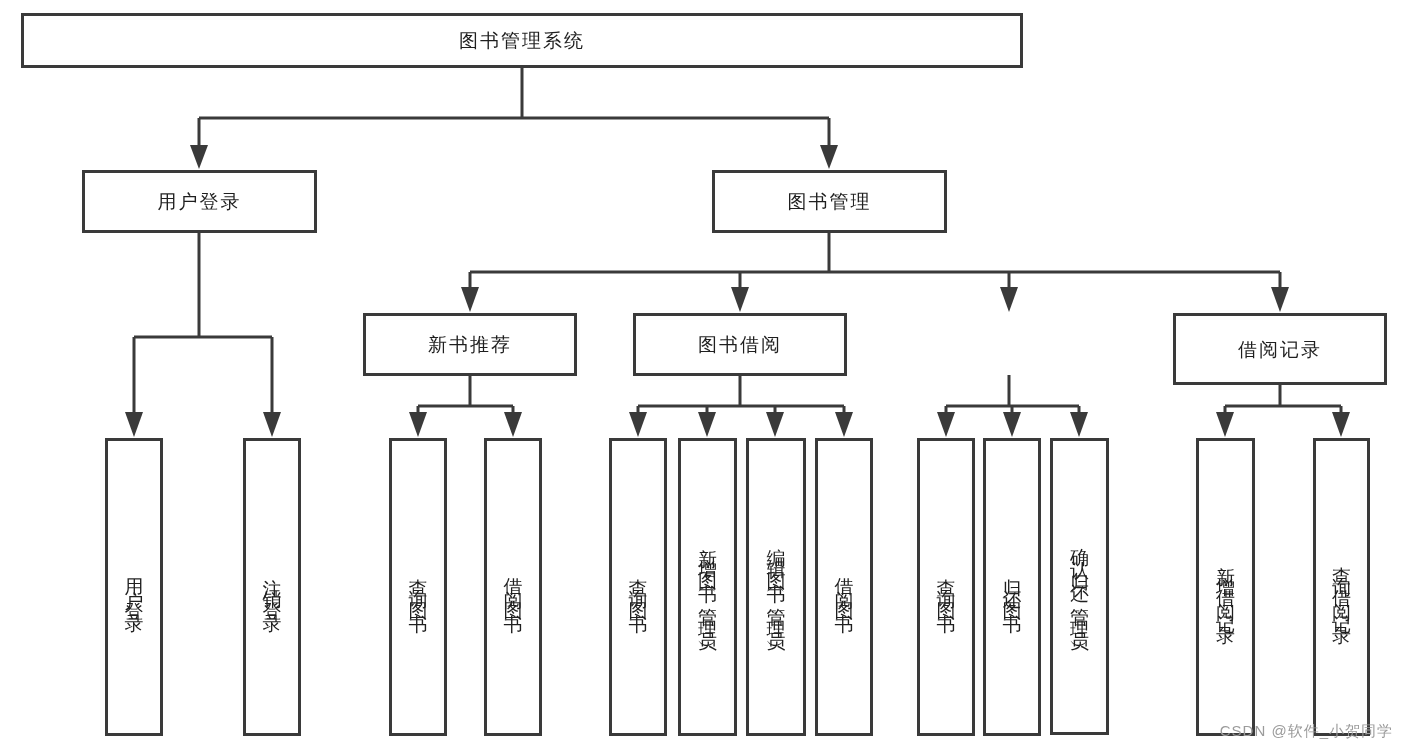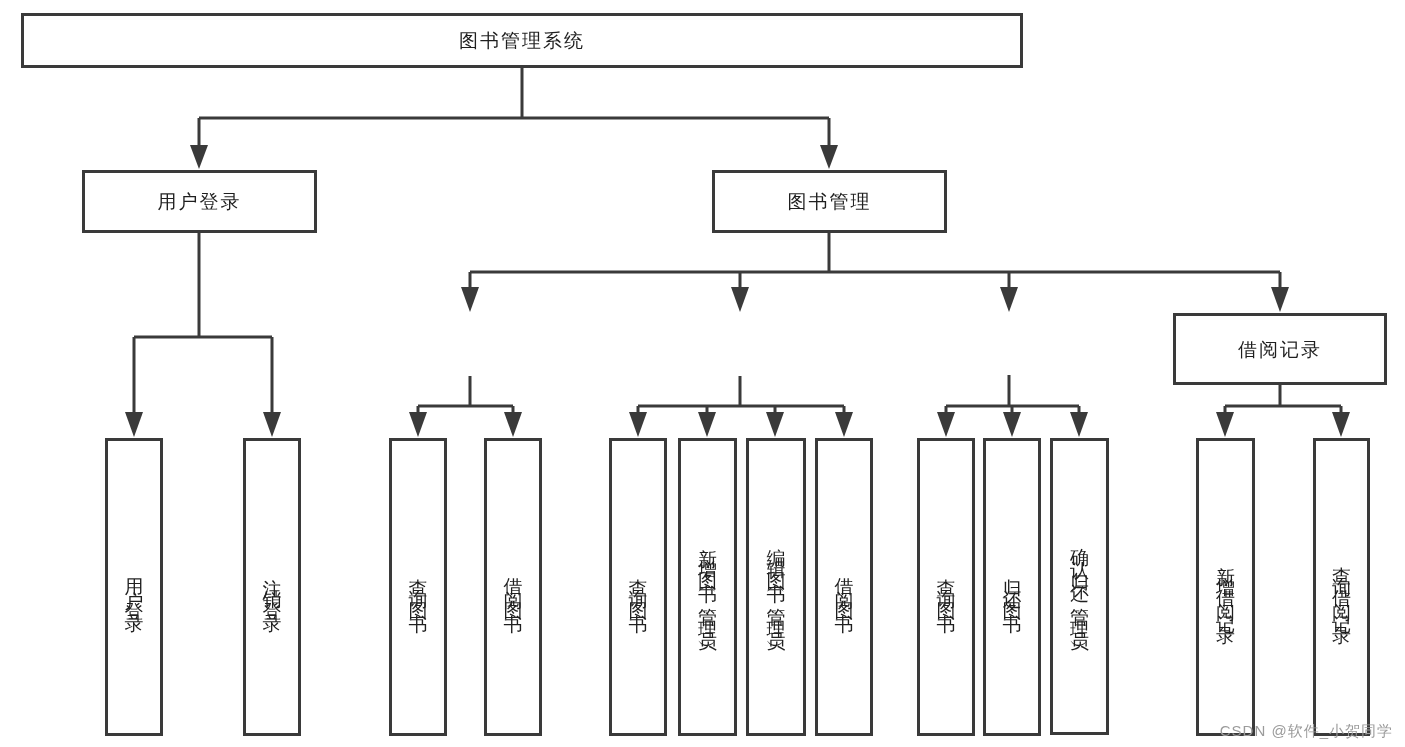--- a/index.html
+++ b/index.html
@@ -68,20 +68,22 @@
       <polygon points="1216,412 1234,412 1225,437"></polygon>
       <polygon points="1332,412 1350,412 1341,437"></polygon>
     </g>
   </svg>
 
   <div class="node h" style="left:21px;top:13px;width:1002px;height:55px">图书管理系统</div>
 
   <div class="node h" style="left:82px;top:170px;width:235px;height:63px">用户登录</div>
   <div class="node h" style="left:712px;top:170px;width:235px;height:63px">图书管理</div>
 
+  <div class="node h" style="left:363px;top:313px;width:214px;height:63px">新书推荐</div>
+  <div class="node h" style="left:633px;top:313px;width:214px;height:63px">图书借阅</div>
   <div class="node h" style="left:1173px;top:313px;width:214px;height:72px">借阅记录</div>
 
   <div class="node v" style="left:105px;top:438px;width:58px;height:298px">用户登录</div>
   <div class="node v" style="left:243px;top:438px;width:58px;height:298px">注销登录</div>
 
   <div class="node v" style="left:389px;top:438px;width:58px;height:298px">查询图书</div>
   <div class="node v" style="left:484px;top:438px;width:58px;height:298px">借阅图书</div>
 
   <div class="node v" style="left:609px;top:438px;width:58px;height:298px">查询图书</div>
   <div class="node v" style="left:678px;top:438px;width:59px;height:298px">新增图书（管理员）</div>

